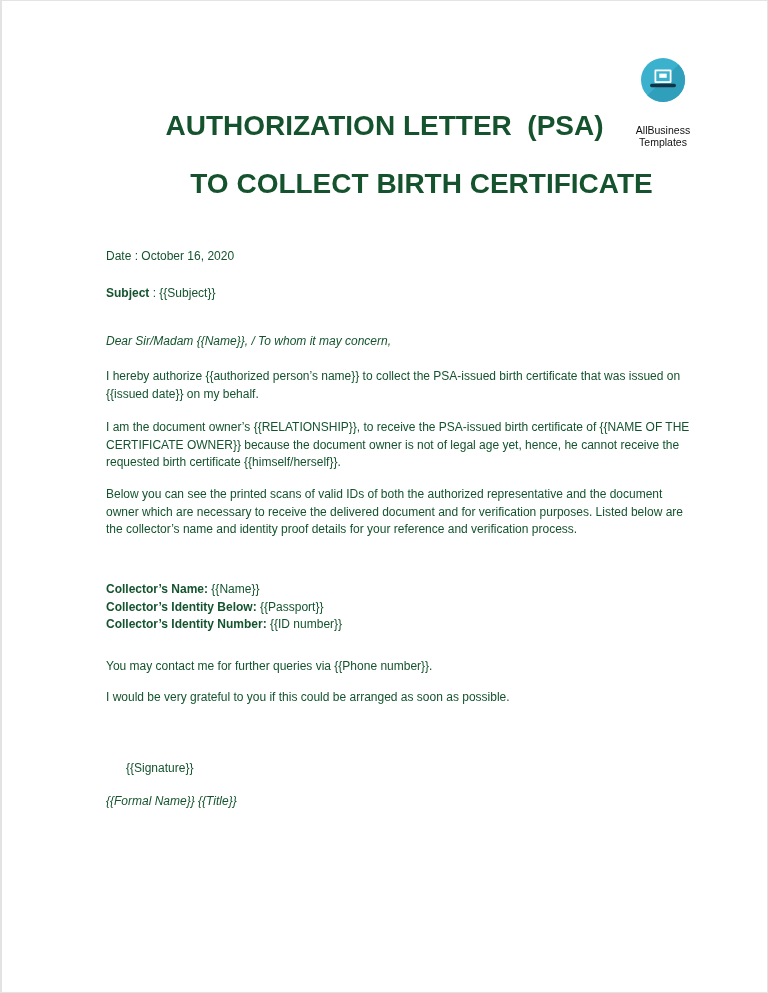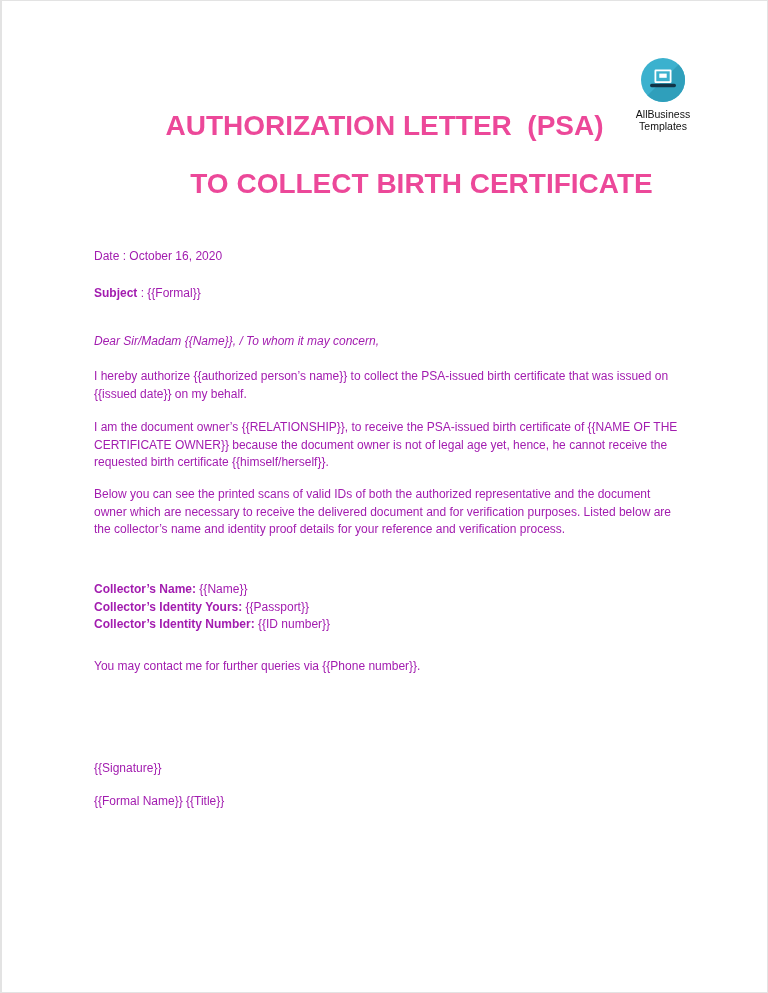--- a/index.html
+++ b/index.html
@@ -20,65 +20,65 @@
   
   .brand {
     position: absolute;
     top: 56px;
     left: 591px;
     width: 140px;
     text-align: center;
   }
   .brand .logo { display: inline-block; }
   .brand .brand-name {
-    margin-top: 1px;
+    margin-top: 17px;
     font-size: 10.5px;
     line-height: 12px;
     color: #111111;
   }
 
   
   .title-line {
     position: absolute;
     left: 0;
     width: 100%;
     text-align: center;
     font-weight: 700;
     font-size: 28px;
     line-height: 34px;
-    color: #ec4899;
+    color: #14532d;
     white-space: pre-wrap;
     letter-spacing: 0px;
   }
   .title-1 { top: 108px; }
   .title-2 { top: 166px; margin-left: 37px; }
 
   
   .blk {
     position: absolute;
-    left: 92px;
+    left: 104px;
     width: 586px;
     font-size: 12px;
     line-height: 17.5px;
-    color: #a21caf;
+    color: #14532d;
   }
   .b { font-weight: 700; }
 
   .pos-date      { top: 247px; }
   .pos-subject   { top: 284px; }
   .pos-salute    { top: 332px; font-style: italic; }
   .pos-para1     { top: 367px; }
   .pos-para2     { top: 418px; }
   .pos-para3     { top: 485px; }
   .pos-collector { top: 573px; margin-top: 7px; }
   .pos-contact   { top: 657px; }
   .pos-grateful  { top: 688px; }
   .pos-sincerely { top: 726px; }
-  .pos-signature { top: 759px; }
-  .pos-nametitle { top: 792px; }
+  .pos-signature { top: 759px; margin-left: 20px; }
+  .pos-nametitle { top: 792px; font-style: italic; }
 </style>
 </head>
 <body>
 
 <div class="page">
 
   <div class="brand">
     <span class="logo">
       <svg width="46" height="46" viewBox="0 0 46 46" aria-hidden="true">
         <circle cx="23" cy="23" r="22" fill="#3bb1ce"></circle>
@@ -92,31 +92,32 @@
     <div class="brand-name">
       <div>AllBusiness</div>
       <div>Templates</div>
     </div>
   </div>
 
   <div class="title-line title-1">AUTHORIZATION LETTER  (PSA)</div>
   <div class="title-line title-2">TO COLLECT BIRTH CERTIFICATE</div>
 
   <div class="blk pos-date">Date : October 16, 2020</div>
-  <div class="blk pos-subject"><span class="b">Subject</span><span> : {{Formal}}</span></div>
+  <div class="blk pos-subject"><span class="b">Subject</span><span> : {{Subject}}</span></div>
 
   <div class="blk pos-salute">Dear Sir/Madam {{Name}}, / To whom it may concern,</div>
 
   <div class="blk pos-para1">I hereby authorize {{authorized person’s name}} to collect the PSA-issued birth certificate that was issued on {{issued date}} on my behalf.</div>
   <div class="blk pos-para3">Below you can see the printed scans of valid IDs of both the authorized representative and the document owner which are necessary to receive the delivered document and for verification purposes. Listed below are the collector’s name and identity proof details for your reference and verification process.</div>
   <div class="blk pos-para2">I am the document owner’s {{RELATIONSHIP}}, to receive the PSA-issued birth certificate of {{NAME OF THE CERTIFICATE OWNER}} because the document owner is not of legal age yet, hence, he cannot receive the requested birth certificate {{himself/herself}}.</div>
 
   <div class="blk pos-collector">
     <div><span class="b">Collector’s Name:</span><span> {{Name}}</span></div>
-    <div><span class="b">Collector’s Identity Yours:</span><span> {{Passport}}</span></div>
+    <div><span class="b">Collector’s Identity Below:</span><span> {{Passport}}</span></div>
     <div><span class="b">Collector’s Identity Number:</span><span> {{ID number}}</span></div>
   </div>
 
   <div class="blk pos-contact">You may contact me for further queries via {{Phone number}}.</div>
+  <div class="blk pos-grateful">I would be very grateful to you if this could be arranged as soon as possible.</div>
   <div class="blk pos-signature">{{Signature}}</div>
   <div class="blk pos-nametitle">{{Formal Name}} {{Title}}</div>
 
 </div>
 
 </body></html>

